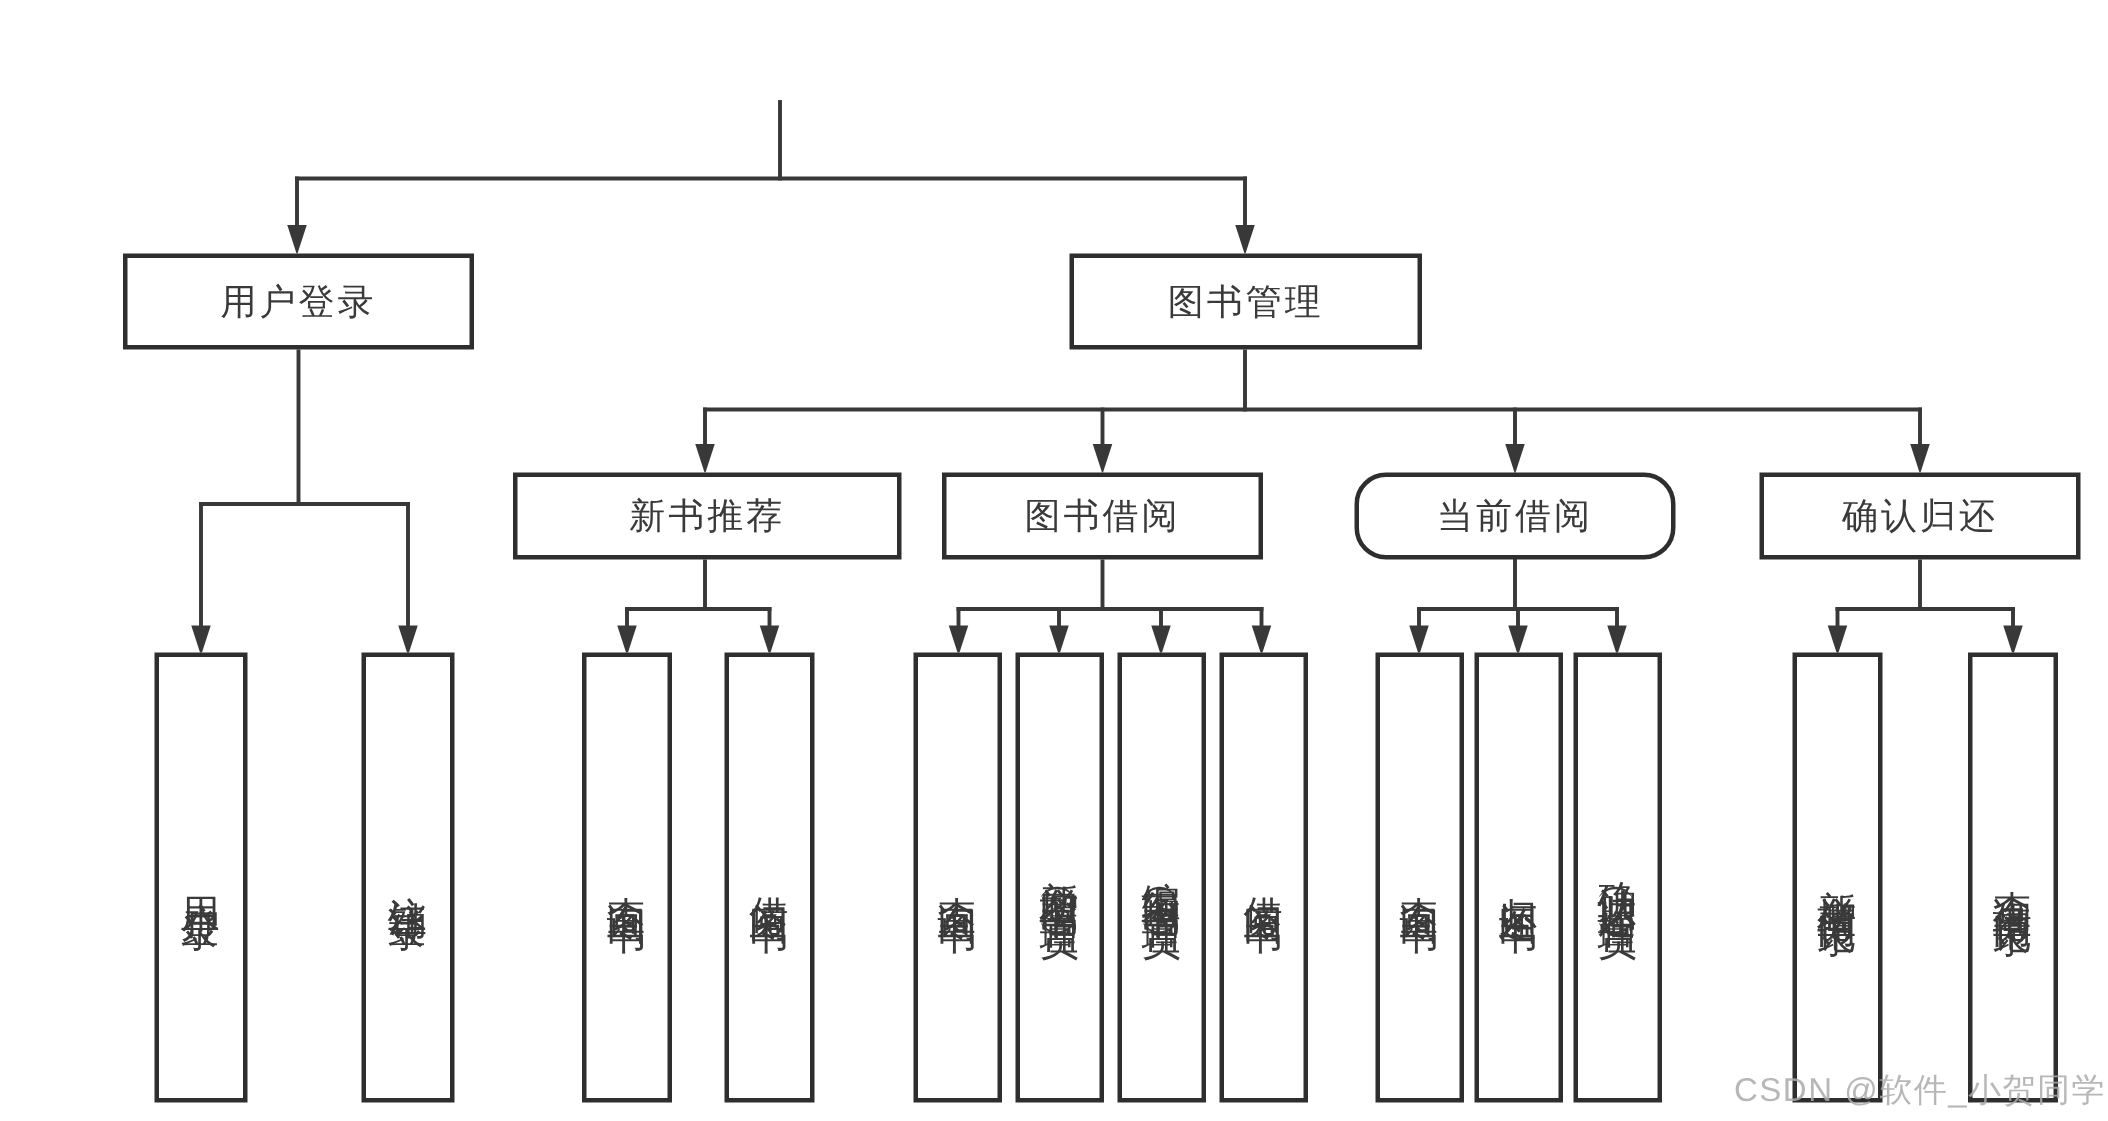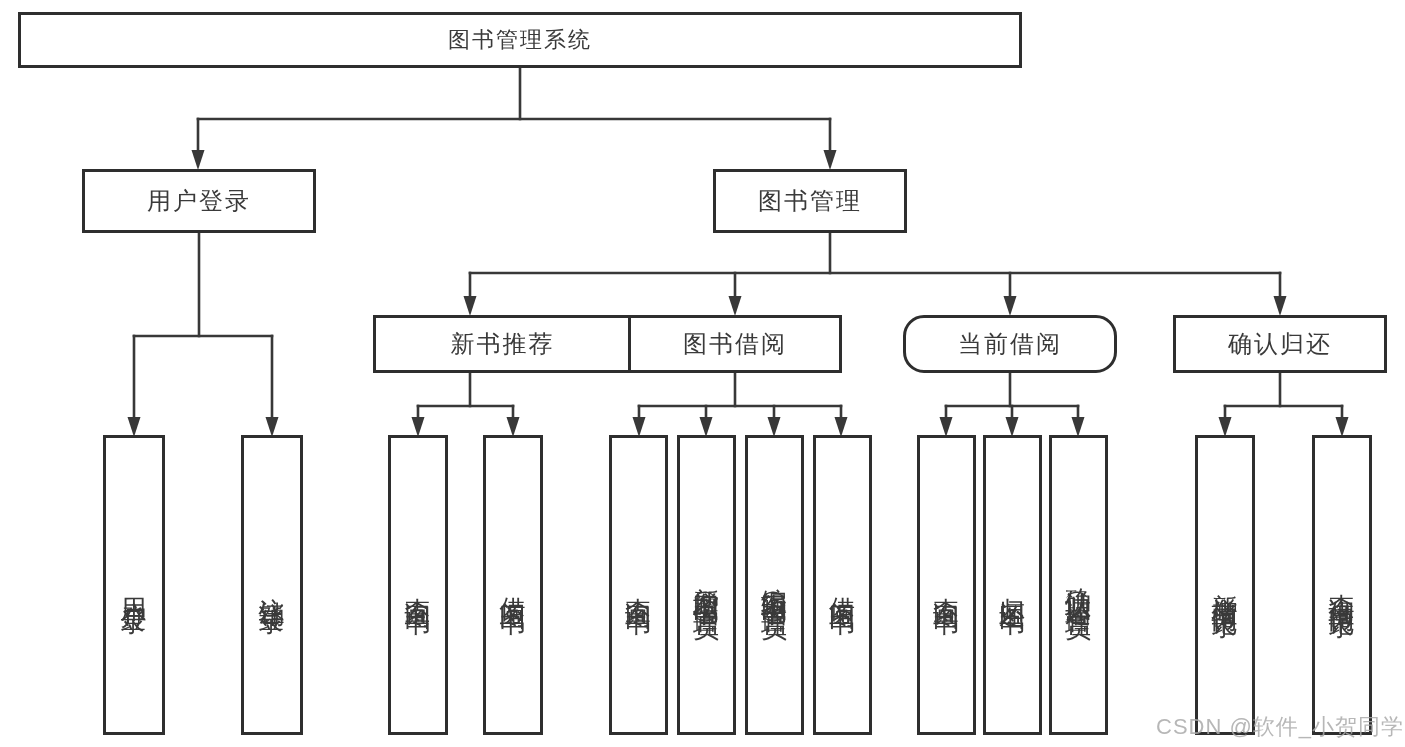--- a/index.html
+++ b/index.html
@@ -79,26 +79,25 @@
       <polygon points="699.5,417 712.5,417 706,437" fill="#383838"></polygon>
       <polygon points="767.5,417 780.5,417 774,437" fill="#383838"></polygon>
       <polygon points="834.5,417 847.5,417 841,437" fill="#383838"></polygon>
       <polygon points="939.5,417 952.5,417 946,437" fill="#383838"></polygon>
       <polygon points="1005.5,417 1018.5,417 1012,437" fill="#383838"></polygon>
       <polygon points="1071.5,417 1084.5,417 1078,437" fill="#383838"></polygon>
       <polygon points="1218.5,417 1231.5,417 1225,437" fill="#383838"></polygon>
       <polygon points="1335.5,417 1348.5,417 1342,437" fill="#383838"></polygon>
     </svg>
 
-  <div class="box hbox root-box" style="left:18px;top:12px;width:1004px;height:56px;">图书管理系统</div>
 
   <div class="box hbox" style="left:82px;top:169px;width:234px;height:64px;">用户登录</div>
-  <div class="box hbox" style="left:713px;top:169px;width:194px;height:64px;">图书管理</div>
+  <div class="box hbox" style="left:713px;top:169px;width:235px;height:64px;">图书管理</div>
 
-  <div class="box hbox" style="left:373px;top:315px;width:259px;height:58px;">新书推荐</div>
+  <div class="box hbox" style="left:342px;top:315px;width:259px;height:58px;">新书推荐</div>
   <div class="box hbox" style="left:628px;top:315px;width:214px;height:58px;">图书借阅</div>
   <div class="box hbox" style="left:903px;top:315px;width:214px;height:58px;border-radius:21px;">当前借阅</div>
   <div class="box hbox" style="left:1173px;top:315px;width:214px;height:58px;">确认归还</div>
 
   <div class="box vbox" style="left:103px;top:435px;width:62px;height:300px;">用户登录</div>
   <div class="box vbox" style="left:241px;top:435px;width:62px;height:300px;">注销登录</div>
 
   <div class="box vbox" style="left:388px;top:435px;width:60px;height:300px;">查询图书</div>
   <div class="box vbox" style="left:483px;top:435px;width:60px;height:300px;">借阅图书</div>
 

